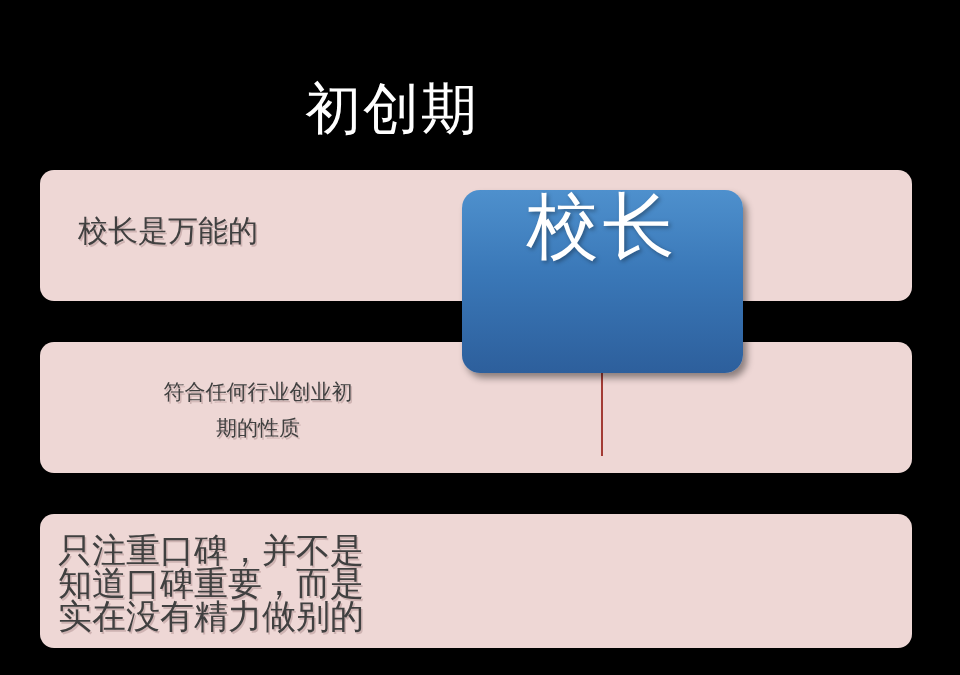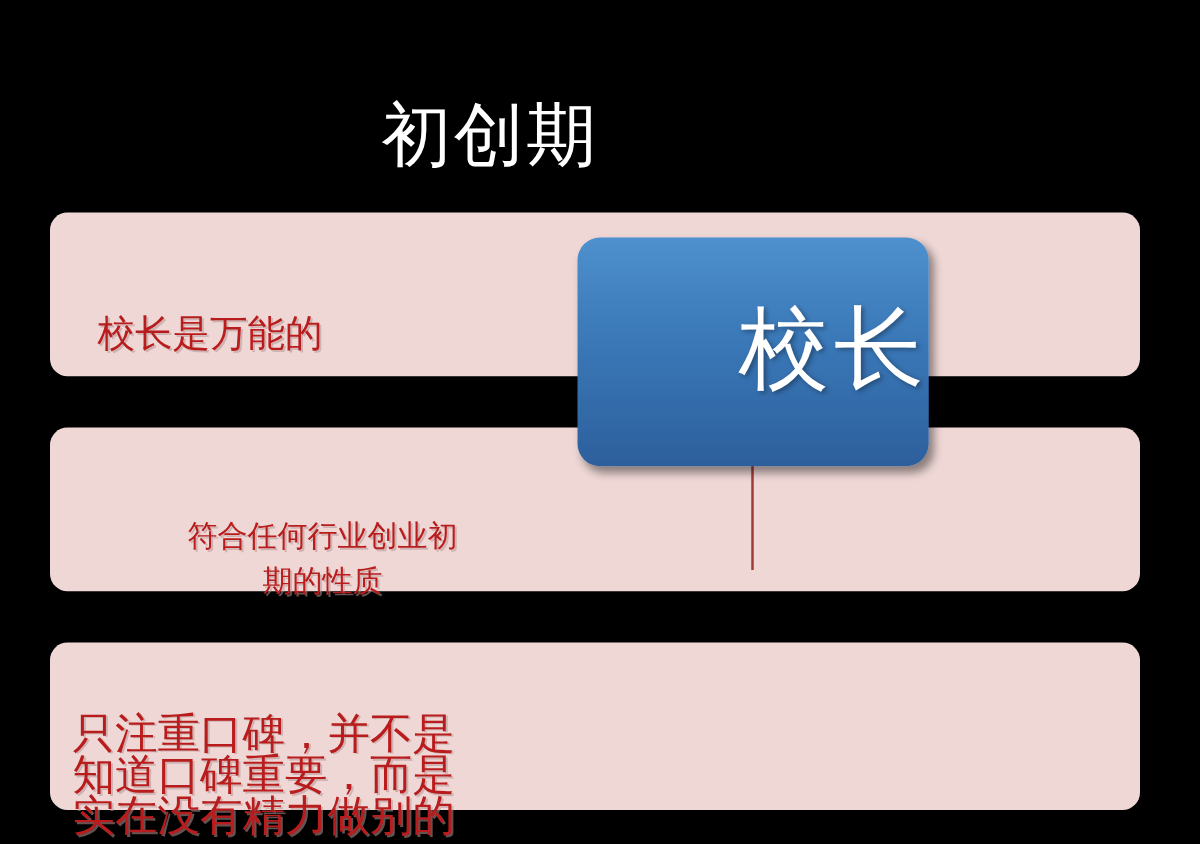--- a/index.html
+++ b/index.html
@@ -45,38 +45,37 @@
     background: #eed7d5;
     border-radius: 14px;
     box-sizing: border-box;
   }
   #panel-1 { top: 170px; height: 131px; }
   #panel-2 { top: 342px; height: 131px; }
   #panel-3 { top: 514px; height: 134px; }
 
   .panel-text {
     position: absolute;
-    color: #b91c1c;
+    color: #404040;
     text-shadow: 1.5px 1.5px 0 rgba(180,150,150,0.55);
     white-space: pre-line;
-    margin-top: 37px;
   }
   #panel-1 .panel-text {
     left: 38px;
     top: 42px;
     width: 380px;
     font-size: 30px;
     line-height: 38px;
     text-align: left;
   }
   #panel-2 .panel-text {
     left: 18px;
     top: 32px;
     width: 400px;
-    font-size: 24px;
+    font-size: 21px;
     line-height: 36px;
     text-align: center;
   }
   #panel-3 .panel-text {
     left: 18px;
     top: 20px;
     width: 400px;
     font-size: 34px;
     line-height: 33px;
     text-align: left;
@@ -109,22 +108,20 @@
     text-shadow: 2px 2px 4px rgba(0,0,0,0.35);
   }
   #node-principal {
     left: 462px;
     top: 190px;
     width: 281px;
     height: 183px;
     background: linear-gradient(180deg, #4e90cd 0%, #3a78b8 45%, #2d5f9c 100%);
   }
   #node-principal .node-label {
-    padding-top: 52px;
-    text-align: right;
   }
   #node-teacher {
     left: 462px;
     top: 452px;
     width: 281px;
     height: 185px;
     background: linear-gradient(180deg, #d14440 0%, #bd3630 48%, #9f2724 100%);
   }
   #node-teacher .node-label {
     padding-top: 52px;

